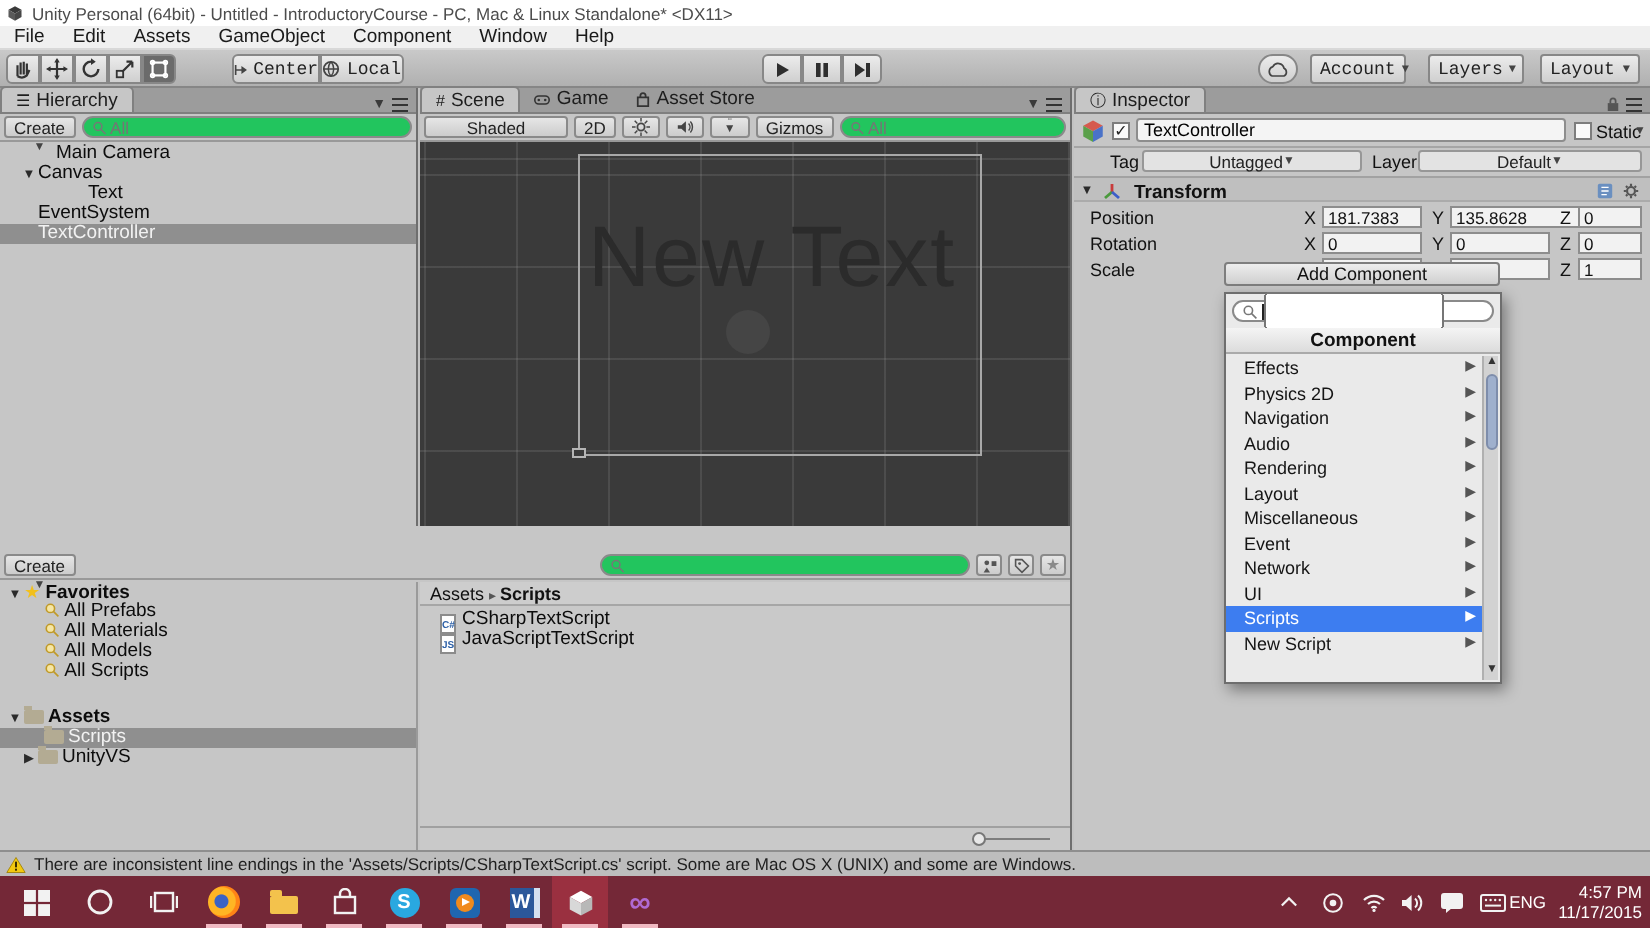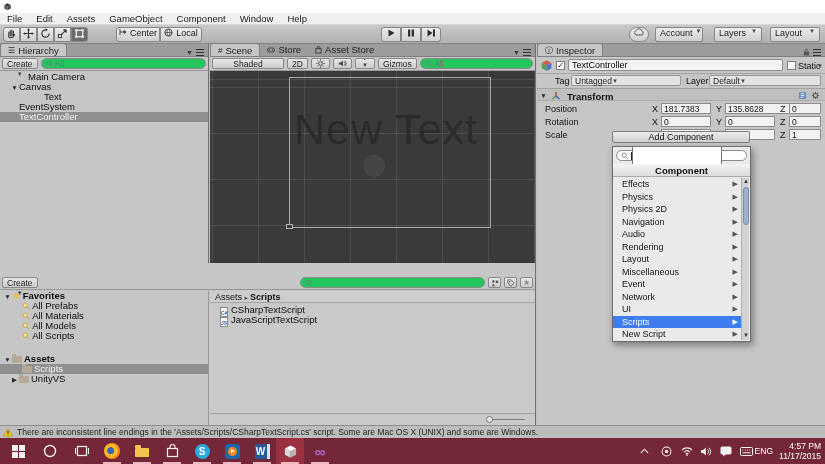--- a/index.html
+++ b/index.html
@@ -5,21 +5,21 @@
   * { box-sizing: border-box; margin:0; padding:0; }
   html,body { width:825px; height:464px; overflow:hidden; }
   body { font-family:"Liberation Sans", sans-serif; background:#c2c2c2; position:relative; font-size:10px; color:#111; }
   .abs { position:absolute; }
 
   
   .titlebar { left:0; top:0; width:825px; height:13px; background:#ffffff; display:flex; align-items:center; gap:4px; padding-left:3px; font-size:8.5px; color:#4c4c4c; }
   .menubar { left:0; top:13px; width:825px; height:12px; background:#f0f0f0; border-bottom:1px solid #d8d8d8; display:flex; align-items:center; font-size:9.5px; color:#1a1a1a; }
   .menubar span { padding:1px 7px; }
   .toolbar { left:0; top:25px; width:825px; height:19px; background:linear-gradient(#c9c9c9,#b0b0b0); border-bottom:1px solid #868686; }
-  .tbtn { position:absolute; top:2px; height:15px; background:linear-gradient(#ececec,#cfcfcf); border:1px solid #878787; display:flex; align-items:flex-start; justify-content:center; font-size:9px; color:#222; gap:3px; }
+  .tbtn { position:absolute; top:2px; height:15px; background:linear-gradient(#ececec,#cfcfcf); border:1px solid #878787; display:flex; align-items:center; justify-content:center; font-size:9px; color:#222; gap:3px;font-family:Liberation Mono, monospace; }
   .tbtn.sel { background:#6b6b6b; color:#fff; }
   .tbtn.sel svg * { stroke:#fff !important; fill:none; }
   .drop-arrow { font-size:6px; color:#444; }
 
   
   .panel { position:absolute; background:#c6c6c6; }
   .tabbar { position:absolute; left:0; top:0; right:0; height:13px; background:#9c9c9c; border-bottom:1px solid #7f7f7f; display:flex; font-size:9.5px; align-items:flex-end; }
   .tab { height:13px; padding:0 7px; display:flex; align-items:center; gap:3px; color:#1d1d1d; }
   .tab.active { background:#c6c6c6; border:1px solid #808080; border-bottom:none; border-radius:3px 3px 0 0; }
   .tab-tools { margin-left:auto; display:flex; align-items:center; gap:3px; padding-right:4px; color:#3a3a3a; font-size:7px; }
@@ -44,21 +44,21 @@
     background-position:2px 16px; overflow:hidden; }
   .canvas-rect { position:absolute; left:79px; top:6px; width:202px; height:151px; border:1px solid #a8a8a8; }
   .newtext { position:absolute; left:84px; top:34px; font-size:43px; color:#2b2b2b; letter-spacing:1px; }
   .gizmo-circle { position:absolute; left:153px; top:84px; width:22px; height:22px; border-radius:50%; background:#454545; }
   .rect-handle { position:absolute; left:76px; top:153px; width:7px; height:5px; border:1px solid #b5b5b5; background:#3a3a3a; }
 
   
   .insp-label { font-size:9px; color:#111; }
   .numfield { position:absolute; height:11px; background:#f2f2f2; border:1px solid #8d8d8d; font-size:8.5px; color:#111; padding:0 2px; font-family:"Liberation Sans",sans-serif; }
   .namefield { height:12px; background:#f4f4f4; border:1px solid #8d8d8d; border-radius:2px; font-size:9px; padding:0 3px; font-family:"Liberation Sans",sans-serif; }
-  .dropfield { position:absolute; height:11px; background:#e3e3e3; border:1px solid #979797; border-radius:2px; font-size:8.5px; color:#222; display:flex; align-items:center; justify-content:flex-start; padding:0 3px; }
+  .dropfield { position:absolute; height:11px; background:#e3e3e3; border:1px solid #979797; border-radius:2px; font-size:8.5px; color:#222; display:flex; align-items:center; justify-content:center; padding:0 3px; }
   .checkbox { width:9px; height:9px; background:#fafafa; border:1px solid #7d7d7d; font-size:8px; line-height:8px; text-align:center; color:#222; }
   .addcomp { position:absolute; left:75px; top:87px; width:138px; height:12px; background:linear-gradient(#ededed,#cfcfcf); border:1px solid #7e7e7e; border-radius:2px; font-size:9px; display:flex; align-items:center; justify-content:center; }
 
   
   .cmenu { position:absolute; left:612px; top:146px; width:139px; height:196px; background:#eaeaea; border:1px solid #6e6e6e; box-shadow:2px 3px 7px rgba(0,0,0,.4); z-index:50; }
   .cmenu-search { position:absolute; left:3px; top:3px; right:3px; height:11px; background:#fff; border:1px solid #8a8a8a; border-radius:7px; display:flex; align-items:center; padding:0 4px; }
   .cmenu-head { position:absolute; left:0; top:17px; right:0; height:13px; background:linear-gradient(#f4f4f4,#dcdcdc); border-bottom:1px solid #aaa; font-weight:bold; font-size:9.5px; text-align:center; line-height:13px; }
   .cmenu-items { position:absolute; left:0; top:31px; right:9px; bottom:1px; }
   .citem { height:12.5px; line-height:12.5px; font-size:9px; padding-left:9px; position:relative; color:#151515; }
   .citem .arr { position:absolute; right:3px; top:0; font-size:7px; color:#555; }
@@ -86,20 +86,21 @@
 </style>
 </head>
 <body>
 
 <div class="abs titlebar">
   <svg width="9" height="9" viewBox="0 0 16 16">
       <polygon points="8,2 13.8,5.2 8,8.4 2.2,5.2" fill="#3a3a3a"></polygon>
       <polygon points="2.2,5.2 8,8.4 8,14.8 2.2,11.6" fill="#5a5a5a"></polygon>
       <polygon points="13.8,5.2 8,8.4 8,14.8 13.8,11.6" fill="#474747"></polygon>
     </svg>
+  <span>Unity Personal (64bit) - Untitled - IntroductoryCourse - PC, Mac &amp; Linux Standalone* &lt;DX11&gt;</span>
 </div>
 
 <div class="abs menubar">
   <span>File</span>
   <span>Edit</span>
   <span>Assets</span>
   <span>GameObject</span>
   <span>Component</span>
   <span>Window</span>
   <span>Help</span>
@@ -225,21 +226,21 @@
     <div class="tab active">
         <span style="font-size:8px;">#</span>
         <span>Scene</span>
       </div>
     <div class="tab">
         <svg width="8" height="6" viewBox="0 0 10 7">
           <rect x="0.5" y="1" width="9" height="5" rx="2.5" stroke="#333" fill="none"></rect>
           <circle cx="3" cy="3.5" r=".8" fill="#333"></circle>
           <circle cx="7" cy="3.5" r=".8" fill="#333"></circle>
         </svg>
-        <span>Store</span>
+        <span>Game</span>
       </div>
     <div class="tab">
         <svg width="7" height="8" viewBox="0 0 8 9">
           <rect x="1" y="3" width="6" height="5" stroke="#333" fill="none"></rect>
           <path d="M2.5 3 V2 A1.5 1.5 0 0 1 5.5 2 V3" stroke="#333" fill="none"></path>
         </svg>
         <span>Asset Store</span>
       </div>
     <div class="tab-tools">
         <span>▼</span>
@@ -388,21 +389,20 @@
     <svg width="8" height="8" viewBox="0 0 10 10">
         <circle cx="4" cy="4" r="2.6" stroke="#777" fill="none"></circle>
         <path d="M6 6 L9 9" stroke="#777"></path>
       </svg>
     <span style="display:inline-block;width:1px;height:8px;background:#222;margin-left:2px;"></span>
     <input class="search" style="width: 90px;">
   </div>
   <div class="cmenu-head">Component</div>
   <div class="cmenu-items">
     <div class="citem"><span>Effects</span><span class="arr">▶</span></div>
-    <div class="citem"><span>Physics</span><span class="arr">▶</span></div>
     <div class="citem"><span>Physics 2D</span><span class="arr">▶</span></div>
     <div class="citem"><span>Navigation</span><span class="arr">▶</span></div>
     <div class="citem"><span>Audio</span><span class="arr">▶</span></div>
     <div class="citem"><span>Rendering</span><span class="arr">▶</span></div>
     <div class="citem"><span>Layout</span><span class="arr">▶</span></div>
     <div class="citem"><span>Miscellaneous</span><span class="arr">▶</span></div>
     <div class="citem"><span>Event</span><span class="arr">▶</span></div>
     <div class="citem"><span>Network</span><span class="arr">▶</span></div>
     <div class="citem"><span>UI</span><span class="arr">▶</span></div>
     <div class="citem sel-blue"><span>Scripts</span><span class="arr">▶</span></div>

